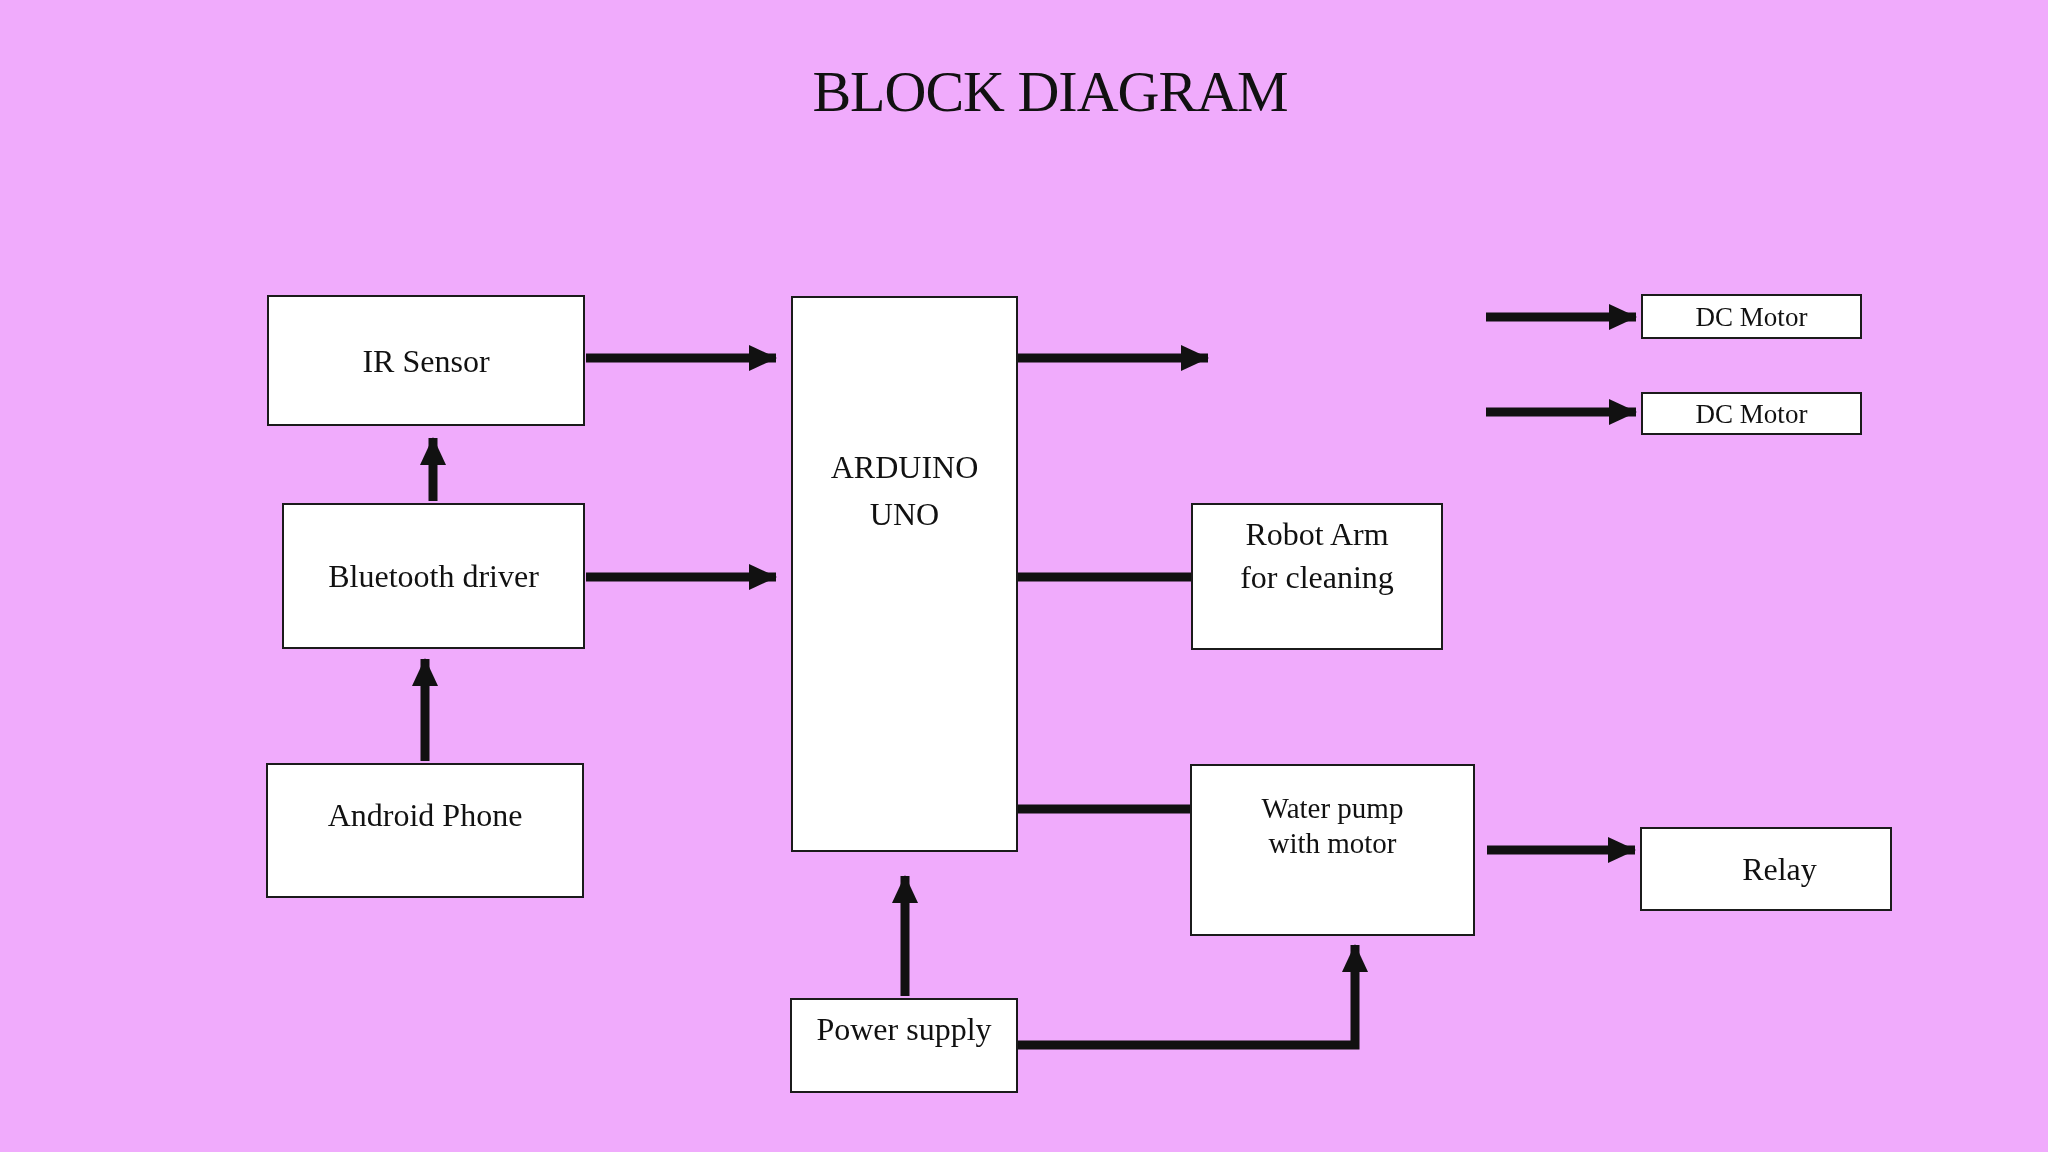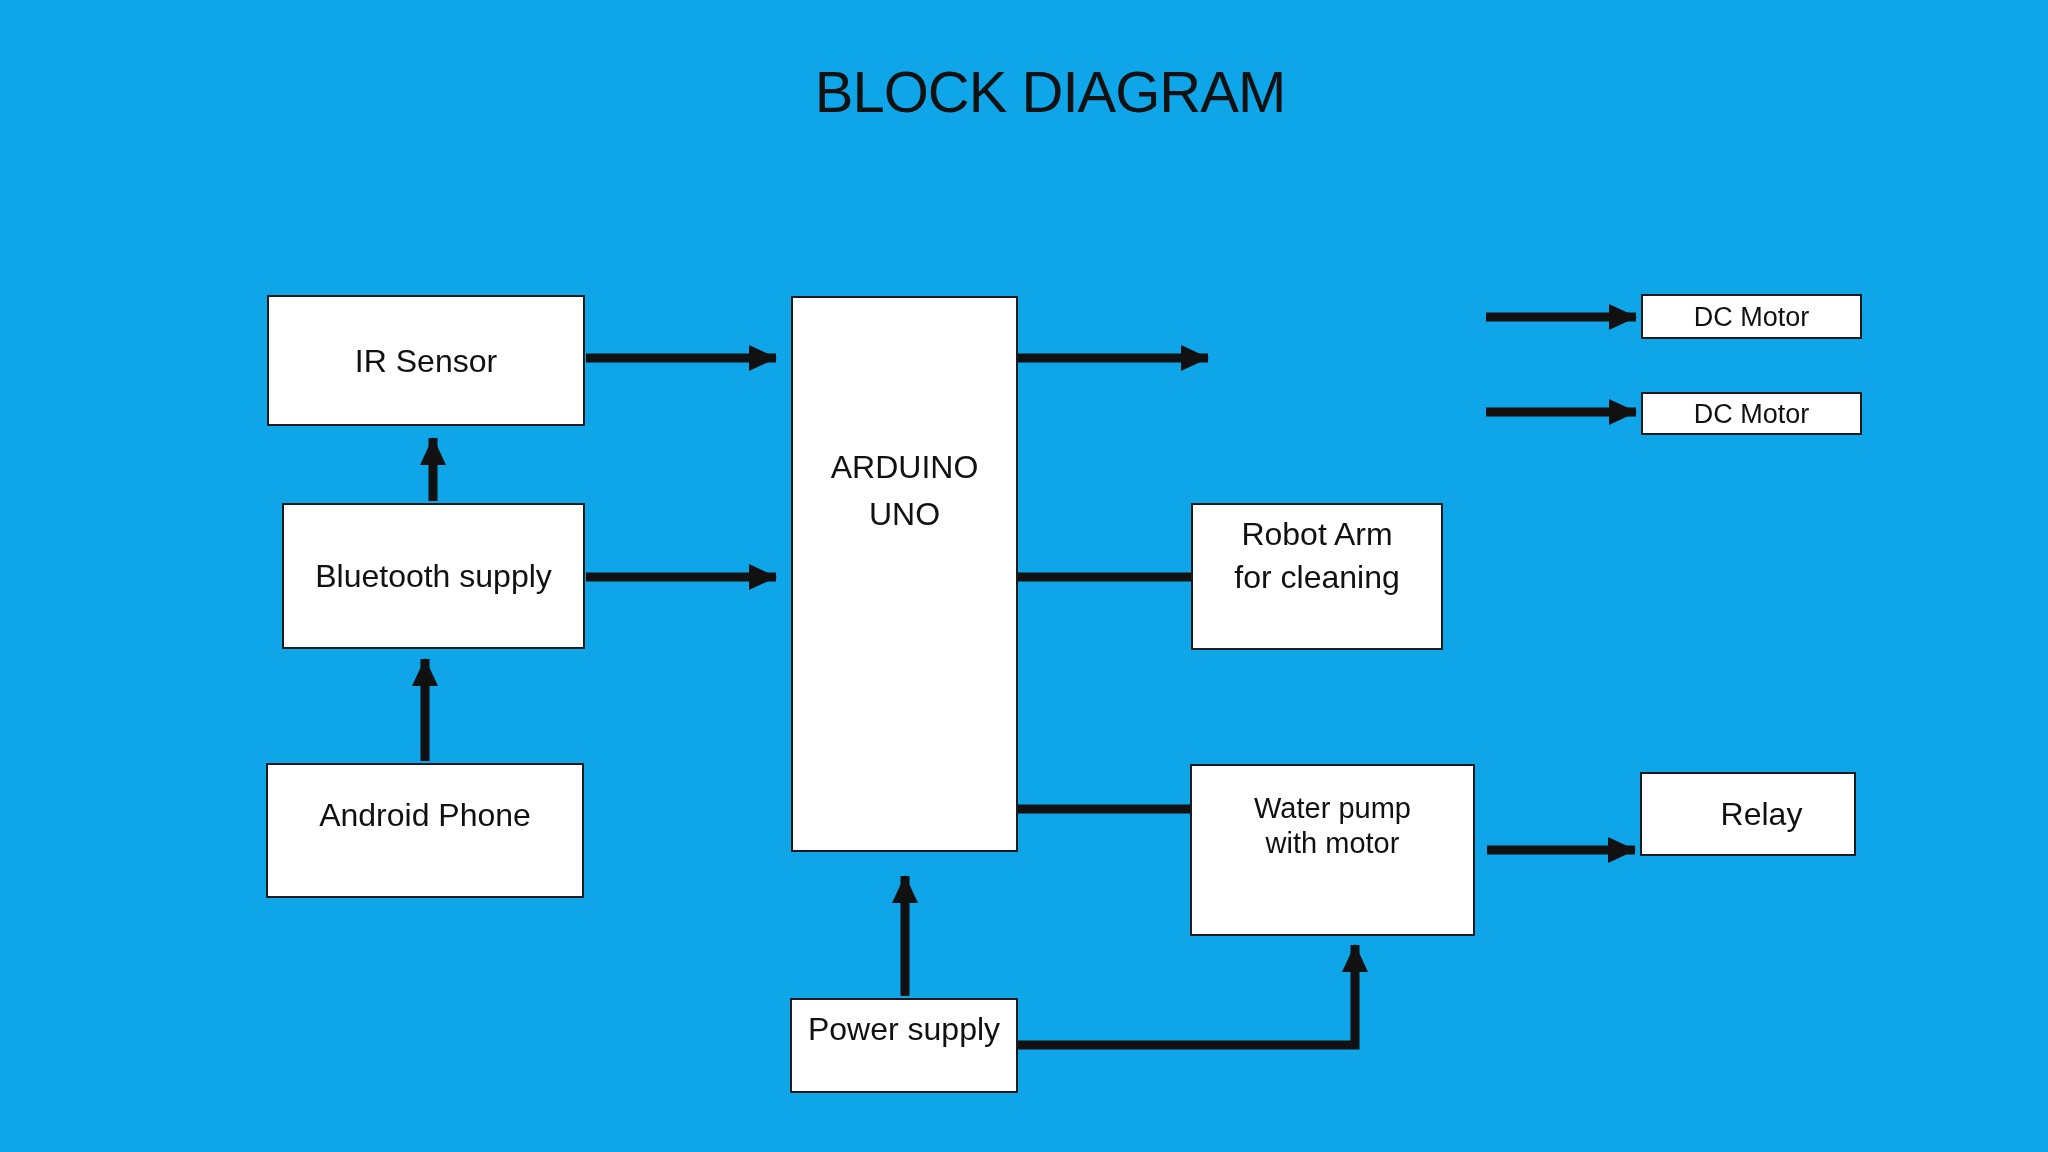--- a/index.html
+++ b/index.html
@@ -4,22 +4,22 @@
 <style>
   html, body {
     margin: 0;
     padding: 0;
     background: #ffffff;
   }
   .stage {
     position: relative;
     width: 2048px;
     height: 1152px;
-    background: #0ea5e9;
-    font-family: Liberation Sans, sans-serif;
+    background: #f0abfc;
+    font-family: Liberation Serif, serif;
     color: #111111;
     overflow: hidden;
   }
   .title {
     position: absolute;
     left: 700px;
     top: 58px;
     width: 700px;
     margin: 0;
     text-align: center;
@@ -67,21 +67,21 @@
   .b-motor    { left: 1213px; top: 294px;  width: 272px; height: 131px;
                 padding-top: 13px; }
   .b-dc1      { left: 1641px; top: 294px;  width: 221px; height: 45px;
                 border-width: 2px; font-size: 27px; }
   .b-dc2      { left: 1641px; top: 392px;  width: 221px; height: 43px;
                 border-width: 2px; font-size: 27px; }
   .b-robot    { left: 1191px; top: 503px;  width: 252px; height: 147px;
                 padding-top: 8px; line-height: 43px; }
   .b-pump     { left: 1190px; top: 764px;  width: 285px; height: 172px;
                 padding-top: 25px; font-size: 29px; line-height: 35px; }
-  .b-relay    { left: 1640px; top: 772px;  width: 216px; height: 84px; padding-left: 27px; }
+  .b-relay    { left: 1640px; top: 827px;  width: 252px; height: 84px; padding-left: 27px; }
   .b-power    { left: 790px;  top: 998px;  width: 228px; height: 95px;
                 padding-top: 9px; }
 </style>
 </head>
 <body>
 
 <div class="stage">
 
   <h1 class="title">BLOCK DIAGRAM</h1>
 
@@ -103,21 +103,21 @@
     <line x1="1487" y1="850" x2="1635" y2="850" marker-end="url(#ah)"></line>
     <line x1="905" y1="996" x2="905" y2="876" marker-end="url(#ah)"></line>
     <path class="conn" d="M1018,1045 H1355 V945" marker-end="url(#ah)"></path>
   </svg>
 
   <div class="box b-ir">
     <span class="lbl">IR Sensor</span>
   </div>
 
   <div class="box b-bt">
-    <span class="lbl">Bluetooth supply</span>
+    <span class="lbl">Bluetooth driver</span>
   </div>
 
   <div class="box b-android">
     <span class="lbl">Android Phone</span>
   </div>
 
   <div class="box b-arduino align-top">
     <span class="lbl">ARDUINO
 UNO</span>
   </div>

